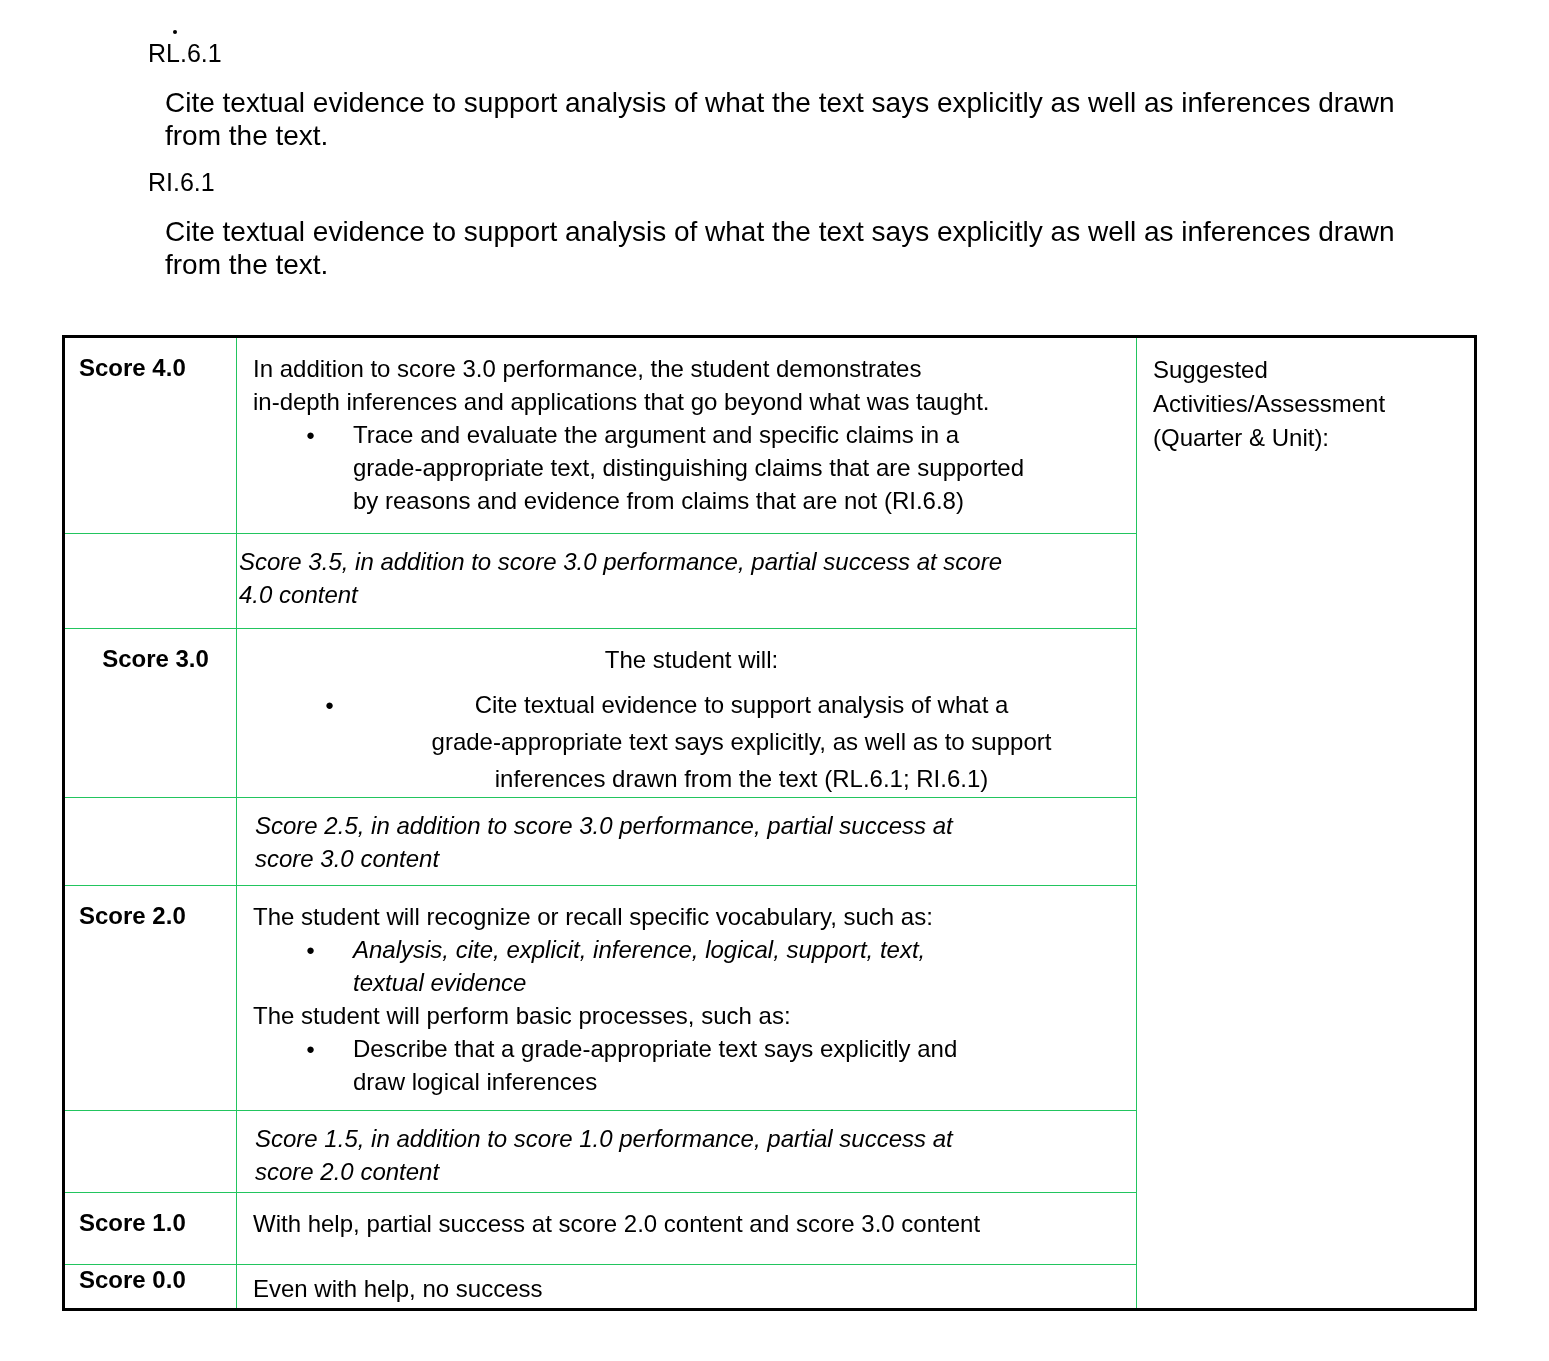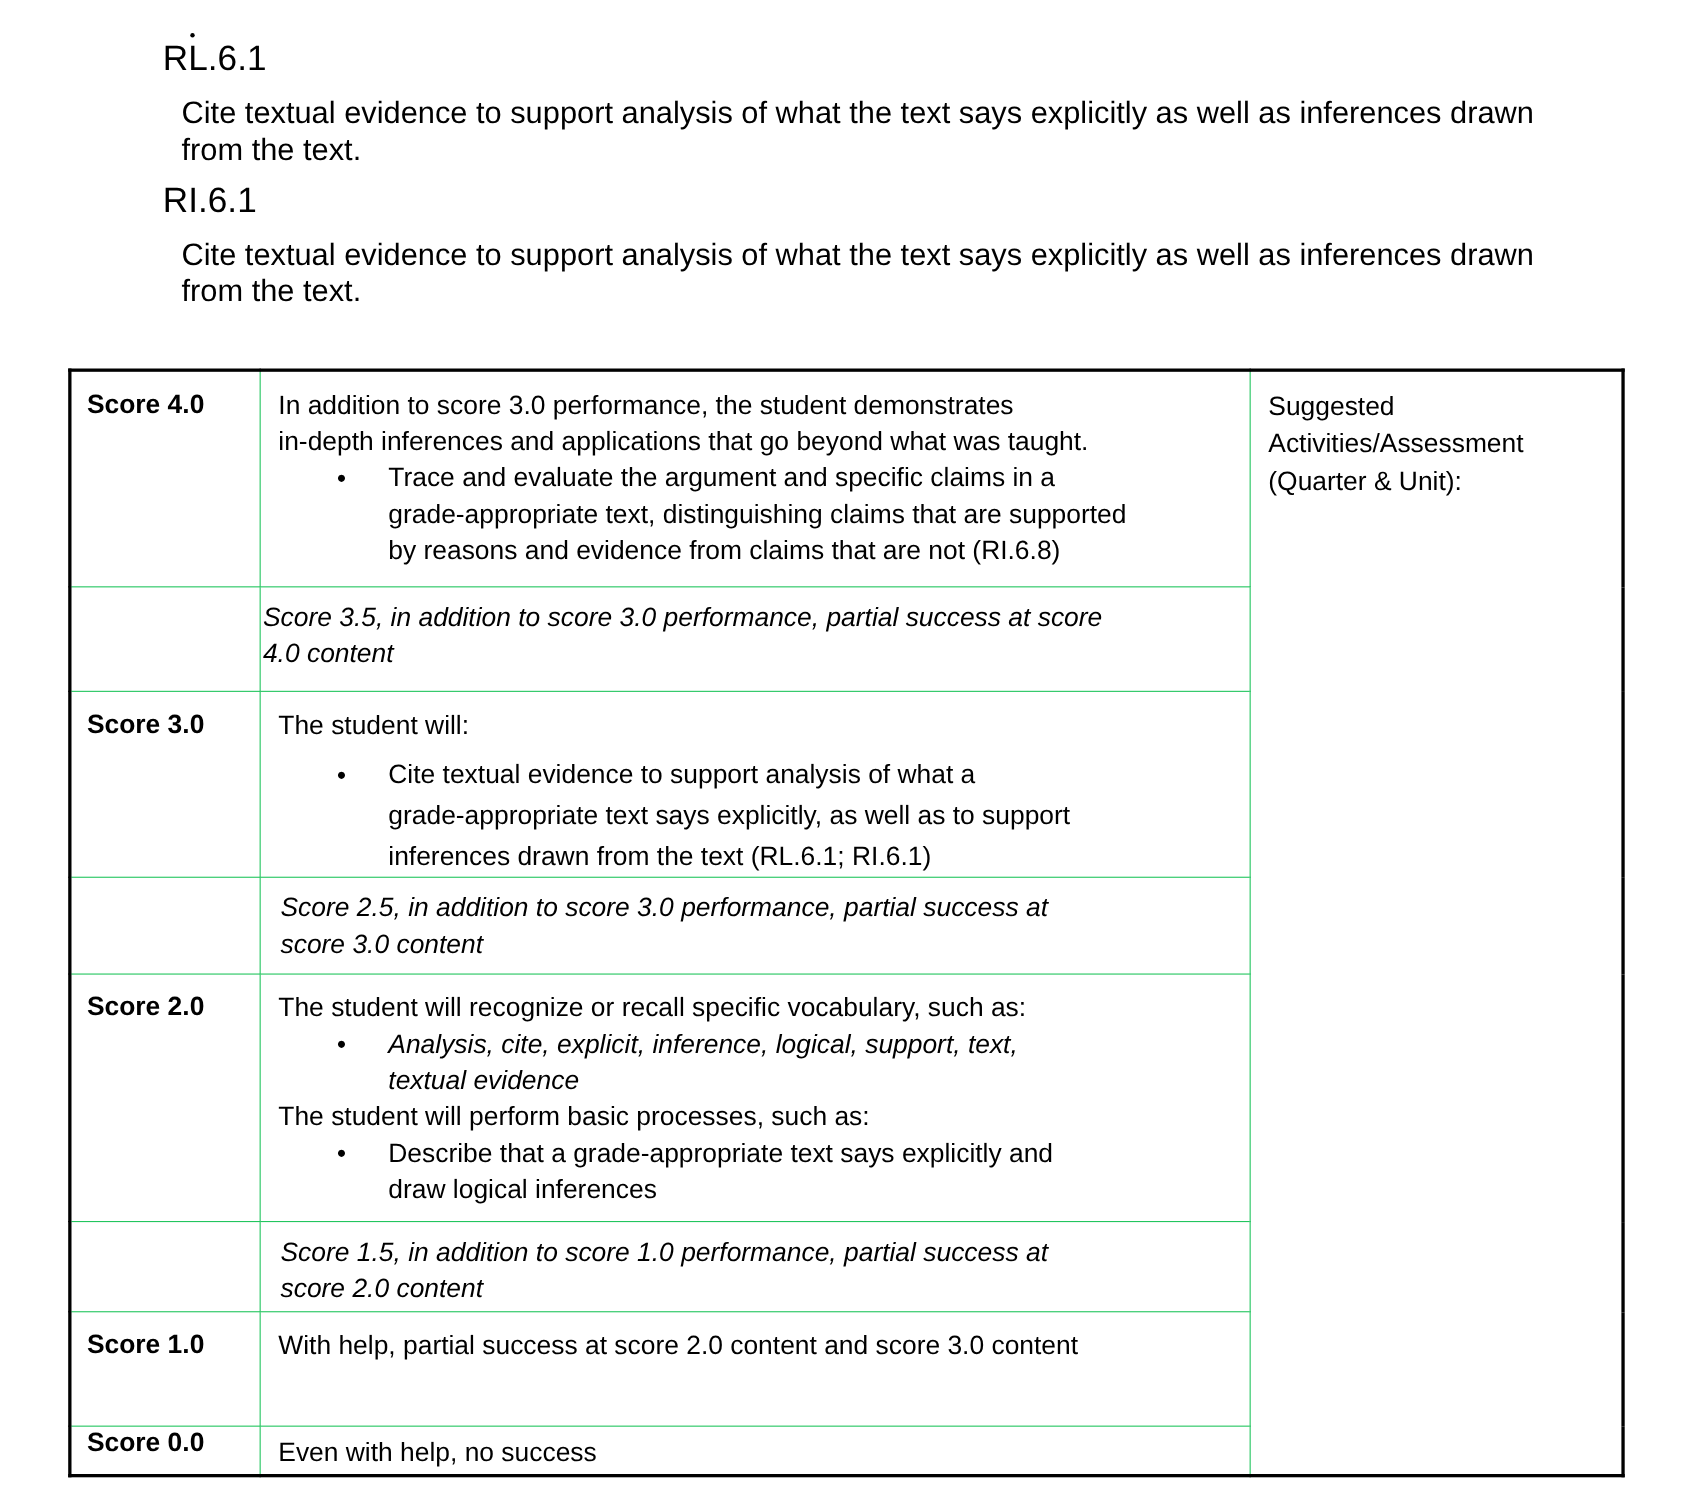--- a/index.html
+++ b/index.html
@@ -21,21 +21,21 @@
   .stray-dot {
     position: absolute;
     left: 173px; top: 30px;
     width: 4px; height: 4px;
     border-radius: 50%;
     background: #000;
   }
   .std-code {
     position: absolute;
     left: 148px;
-    font-size: 32px;
+    font-size: 25px;
     line-height: 30px;
   }
   .std-code.rl { top: 38px; }
   .std-code.ri { top: 167px; }
   .std-desc {
     position: absolute;
     left: 165px;
     width: 1260px;
     font-size: 28px;
     line-height: 33px;
@@ -76,25 +76,25 @@
     padding: 11px 4px 0 18px;
     line-height: 33px;
   }
   td.note-cell.flush { padding-left: 2px; }
   td.activities-cell {
     padding: 15px 10px 0 16px;
     line-height: 34px;
   }
   tr.r1 { height: 197px; }
   tr.r2 { height: 95px; }
-  tr.r3 { height: 168px; }
+  tr.r3 { height: 168px; text-align: center; }
   tr.r4 { height: 88px; }
   tr.r5 { height: 225px; }
   tr.r6 { height: 82px; }
-  tr.r7 { height: 104px; }
+  tr.r7 { height: 72px; }
   tr.r8 { height: 45px; }
 
   .bullet {
     display: flex;
     margin-left: 53px;
   }
   .bullet .glyph {
     width: 47px;
     flex: 0 0 47px;
     font-size: 15px;

